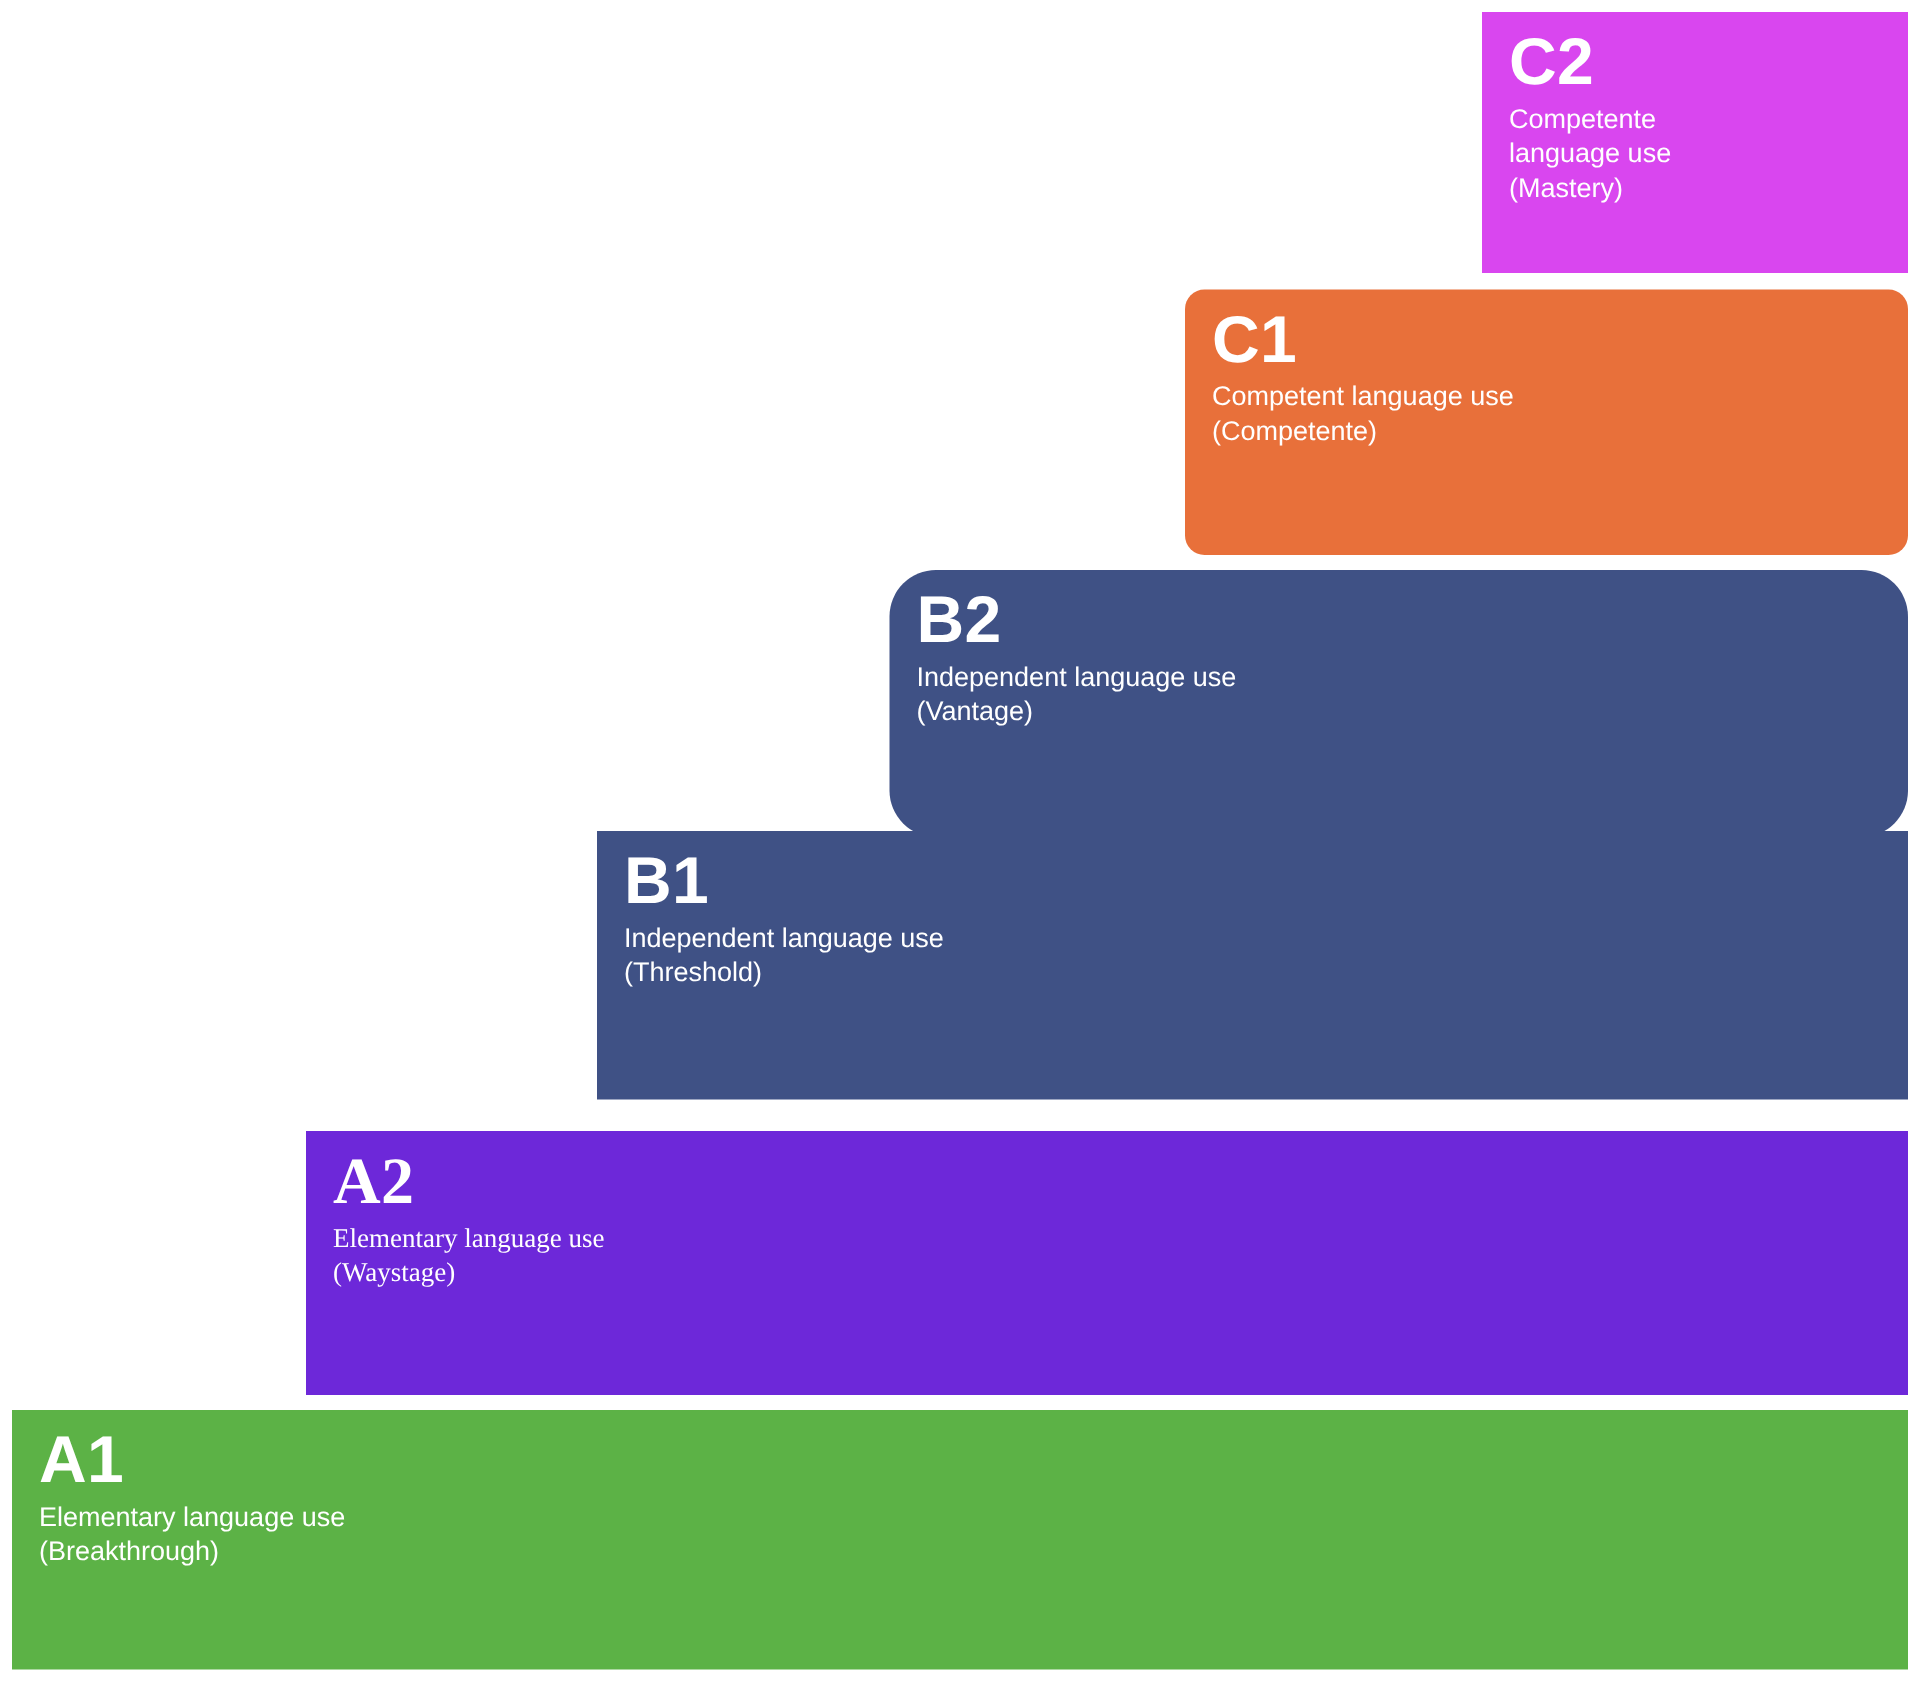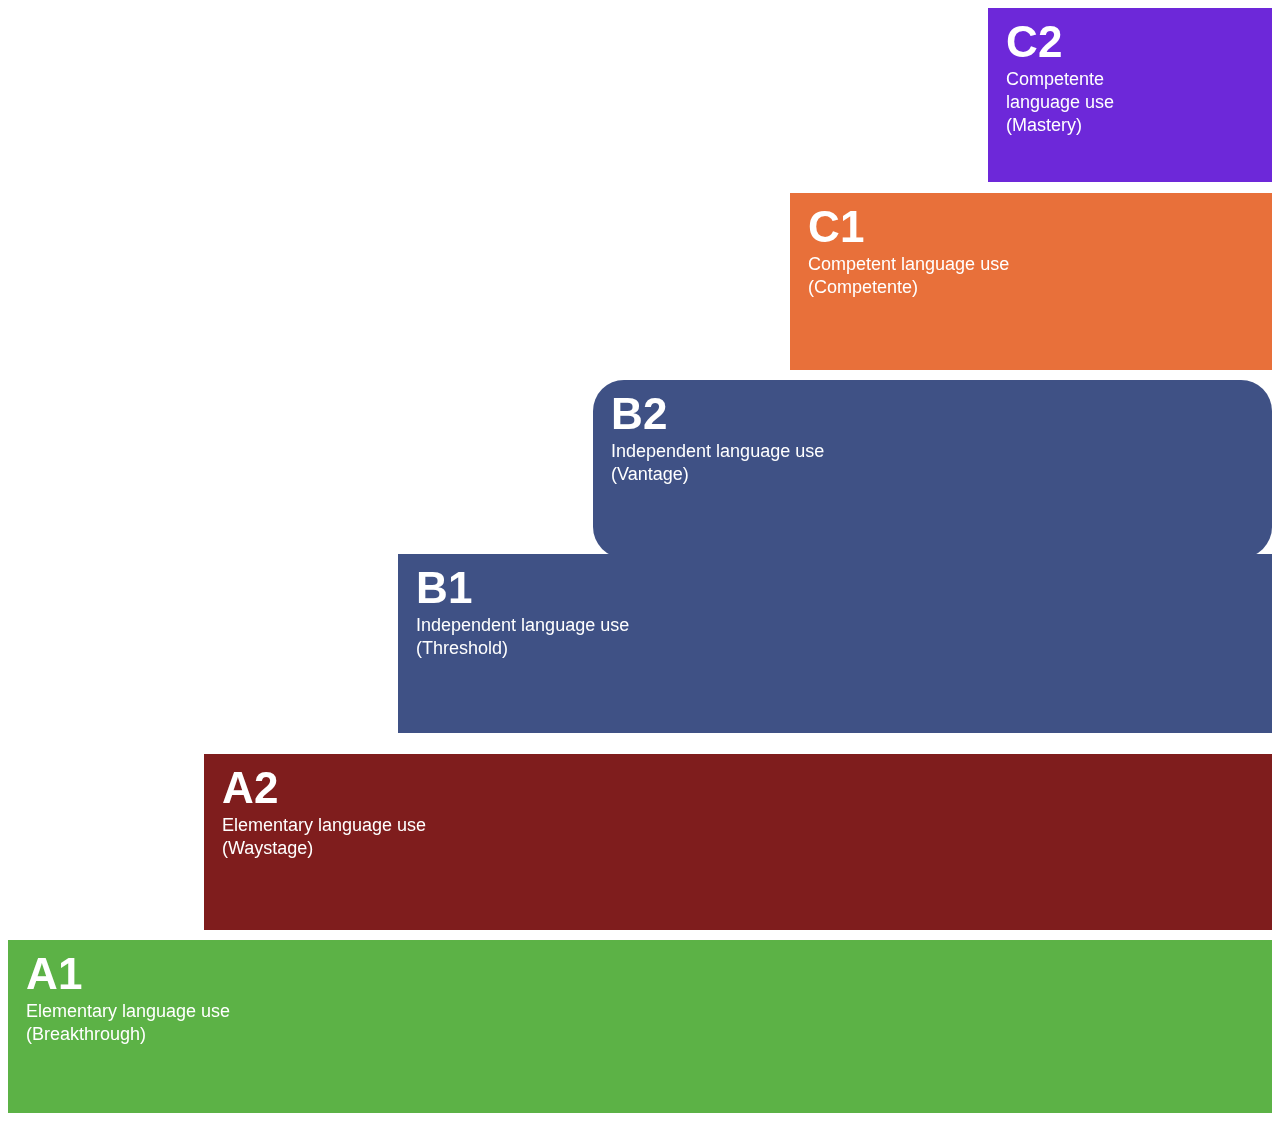--- a/index.html
+++ b/index.html
@@ -40,35 +40,35 @@
     font-size: 18px;
     font-weight: 400;
     line-height: 1.27;
     color: #ffffff;
     white-space: pre-line;
     margin: 0;
   }
 
   
   #block-c2 { left: 988px; top: 8px;   width: 284px; height: 174px; }
-  #block-c1 { left: 790px; top: 193px; width: 482px; height: 177px; }
+  #block-c1 { left: 790px; top: 193px; width: 482px; height: 177px; border-radius: 13px; }
   #block-b2 { left: 593px; top: 380px; width: 679px; height: 178px; }
   #block-b1 { left: 398px; top: 554px; width: 874px; height: 179px; }
   #block-a2 { left: 204px; top: 754px; width: 1068px; height: 176px; }
   #block-a1 { left: 8px;   top: 940px; width: 1264px; height: 173px; }
 
   
   #block-c2 .level-desc { max-width: 250px; }
 </style>
 </head>
 <body style="background: rgb(255, 255, 255);">
 
 <div id="cefr-stage" style="background: rgb(255, 255, 255);">
 
-  <div class="level-block" id="block-c2" style="background-color: #6d28d9;">
+  <div class="level-block" id="block-c2" style="background-color: #d946ef;">
     <span class="level-code">C2</span>
     <span class="level-desc">Competente
 language use
 (Mastery)</span>
   </div>
 
   <div class="level-block" id="block-c1" style="background-color: rgb(232, 112, 58);">
     <span class="level-code">C1</span>
     <span class="level-desc">Competent language use
 (Competente)</span>
@@ -79,21 +79,21 @@
     <span class="level-desc">Independent language use
 (Vantage)</span>
   </div>
 
   <div class="level-block" id="block-b1" style="background-color: rgb(63, 81, 133);">
     <span class="level-code">B1</span>
     <span class="level-desc">Independent language use
 (Threshold)</span>
   </div>
 
-  <div class="level-block" id="block-a2" style="background-color: #7f1d1d;">
+  <div class="level-block" id="block-a2" style="background-color: #6d28d9; font-family: Liberation Serif, serif;">
     <span class="level-code">A2</span>
     <span class="level-desc">Elementary language use
 (Waystage)</span>
   </div>
 
   <div class="level-block" id="block-a1" style="background-color: rgb(92, 178, 70);">
     <span class="level-code">A1</span>
     <span class="level-desc">Elementary language use
 (Breakthrough)</span>
   </div>

